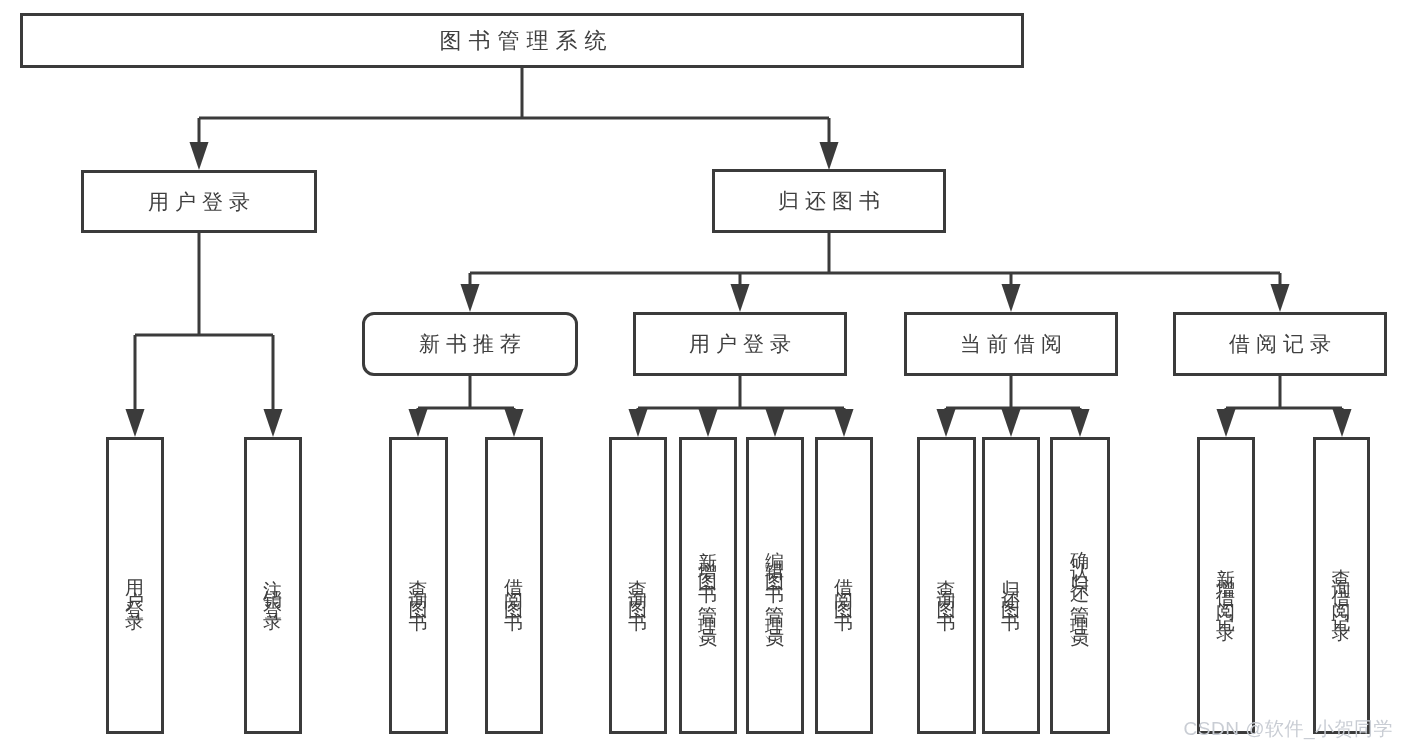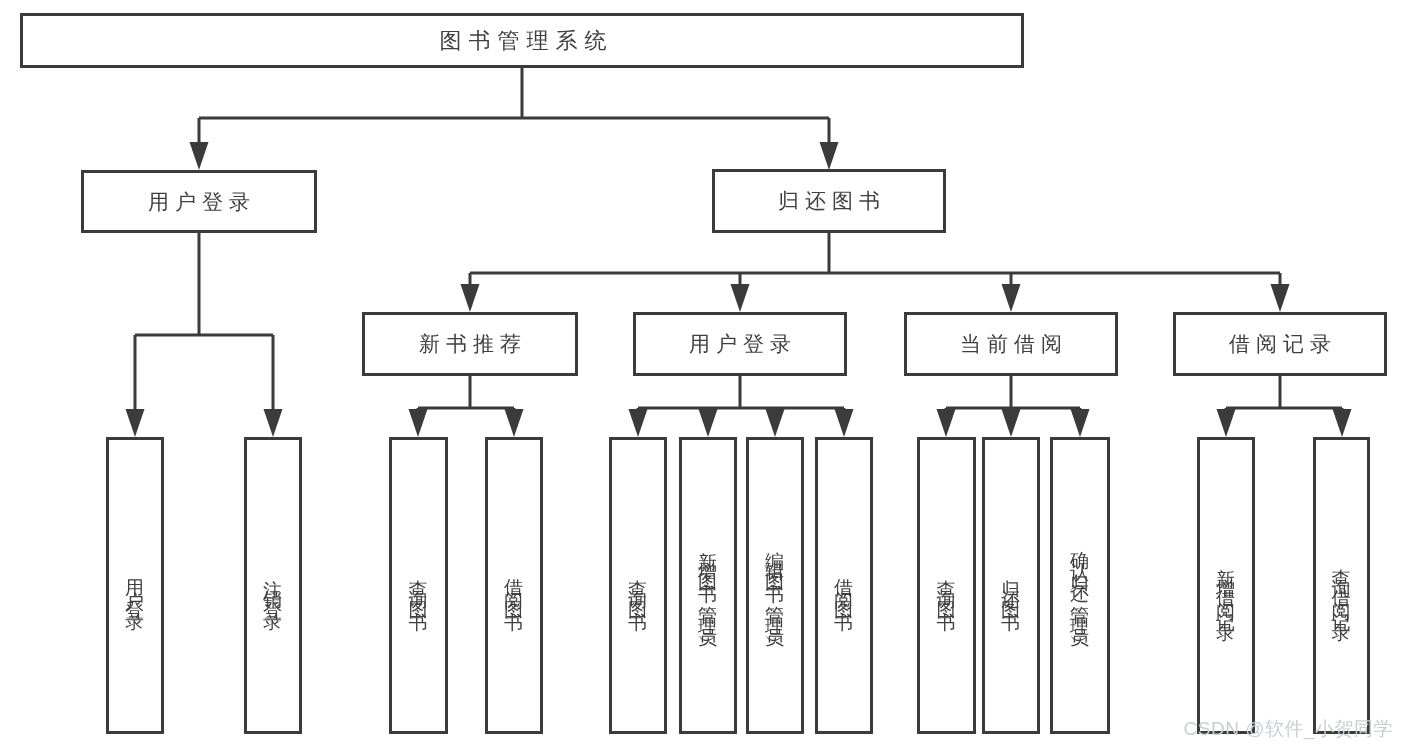--- a/index.html
+++ b/index.html
@@ -99,21 +99,21 @@
     <polygon points="1216.5,409 1235.5,409 1226,437"></polygon>
     <polygon points="1332.5,409 1351.5,409 1342,437"></polygon>
   </g>
 </svg>
 
 <div class="node title" style="left:20px; top:13px; width:1004px; height:55px;">图书管理系统</div>
 
 <div class="node hlabel" style="left:81px; top:170px; width:236px; height:63px;">用户登录</div>
 <div class="node hlabel" style="left:712px; top:169px; width:234px; height:64px;">归还图书</div>
 
-<div class="node hlabel" style="left:362px; top:312px; width:216px; height:64px;">新书推荐</div>
+<div class="node hlabel" style="left:362px; top:312px; width:216px; height:64px;border-radius:12px;">新书推荐</div>
 <div class="node hlabel" style="left:633px; top:312px; width:214px; height:64px;">用户登录</div>
 <div class="node hlabel" style="left:904px; top:312px; width:214px; height:64px;">当前借阅</div>
 <div class="node hlabel" style="left:1173px; top:312px; width:214px; height:64px;text-align:right;">借阅记录</div>
 
 <div class="node leaf" style="left:106px; top:437px; width:58px; height:297px;">用户登录</div>
 <div class="node leaf" style="left:244px; top:437px; width:58px; height:297px;">注销登录</div>
 
 <div class="node leaf" style="left:389px; top:437px; width:59px; height:297px;">查询图书</div>
 <div class="node leaf" style="left:485px; top:437px; width:58px; height:297px;">借阅图书</div>
 

